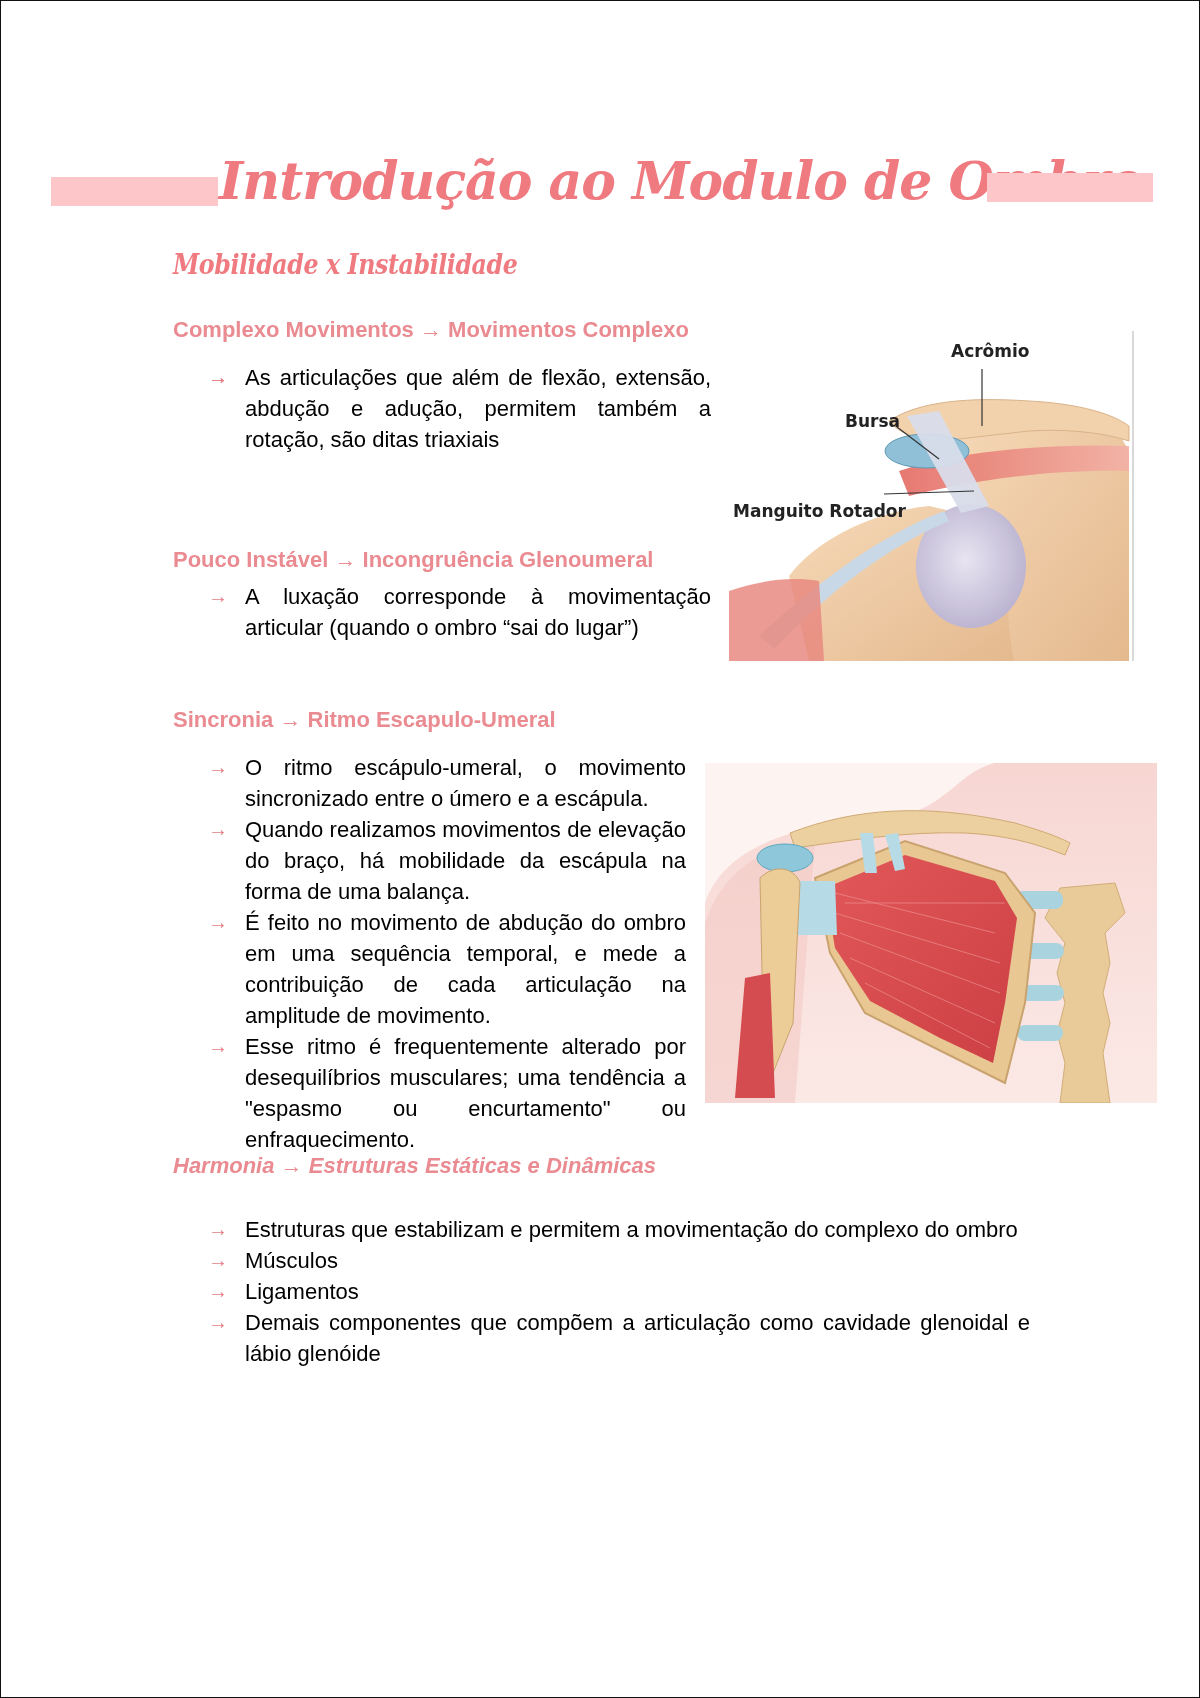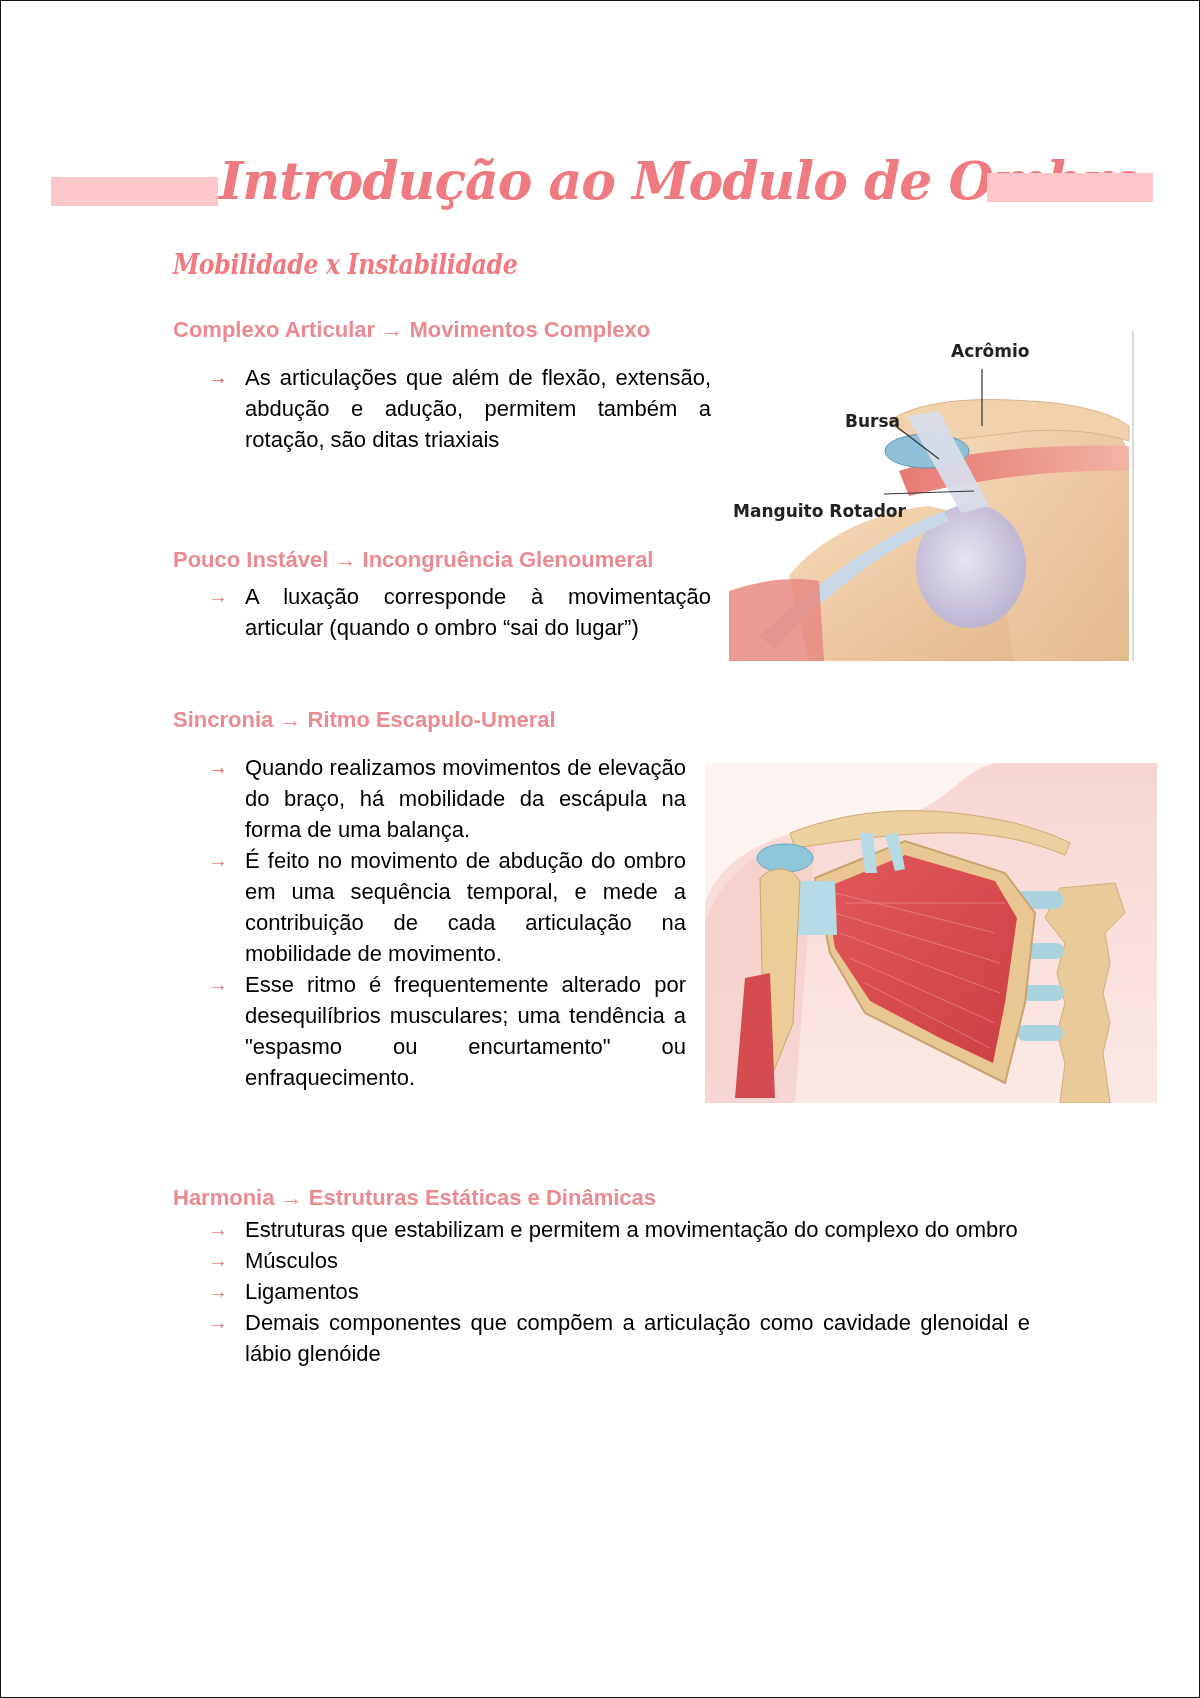--- a/index.html
+++ b/index.html
@@ -60,21 +60,21 @@
 
 <div class="page">
 
   <div class="title-bar left"></div>
   <div class="main-title">Introdução ao Modulo de Ombro</div>
   <div class="title-bar right"></div>
 
   <div class="subtitle">Mobilidade x Instabilidade</div>
 
   <div class="section-head" style="top:316px;">
-    <span>Complexo Articular</span>
+    <span>Complexo Movimentos</span>
     <span class="arrow">→</span>
     <span>Movimentos Complexo</span>
   </div>
   <ul class="bullets b1">
     <li>
       <span class="b-arrow">→</span>
     </li>
     <li>
       <span class="b-arrow">→</span>
       <span>As articulações que além de flexão, extensão, abdução e adução, permitem também a rotação, são ditas triaxiais</span>
@@ -139,28 +139,29 @@
   </div>
 
   <div class="section-head" style="top:706px;">
     <span>Sincronia</span>
     <span class="arrow">→</span>
     <span>Ritmo Escapulo-Umeral</span>
   </div>
   <ul class="bullets b3">
     <li>
       <span class="b-arrow">→</span>
+      <span>O ritmo escápulo-umeral, o movimento sincronizado entre o úmero e a escápula.</span>
     </li>
     <li>
       <span class="b-arrow">→</span>
       <span>Quando realizamos movimentos de elevação do braço, há mobilidade da escápula na forma de uma balança.</span>
     </li>
     <li>
       <span class="b-arrow">→</span>
-      <span>É feito no movimento de abdução do ombro em uma sequência temporal, e mede a contribuição de cada articulação na mobilidade de movimento.</span>
+      <span>É feito no movimento de abdução do ombro em uma sequência temporal, e mede a contribuição de cada articulação na amplitude de movimento.</span>
     </li>
     <li>
       <span class="b-arrow">→</span>
       <span>Esse ritmo é frequentemente alterado por desequilíbrios musculares; uma tendência a "espasmo ou encurtamento" ou enfraquecimento.</span>
     </li>
   </ul>
 
   <div class="figure fig2">
     <svg width="452" height="340" viewBox="0 0 452 340">
       <defs>
@@ -206,21 +207,21 @@
       <path d="M 180 72 L 190 108 L 200 106 L 193 70 Z" fill="#b6dbe6"></path>
 
       <ellipse cx="80" cy="95" rx="28" ry="14" fill="#8fc7da" stroke="#5ea8c0" stroke-width="1"></ellipse>
 
       <path d="M 55 115 C 70 100 90 105 95 120 L 88 260 L 60 330 L 40 330 L 58 255 Z" fill="#eccd98" stroke="#c9a36e" stroke-width="1"></path>
 
       <path d="M 40 215 L 65 210 L 70 335 L 30 335 Z" fill="#d44b50"></path>
     </svg>
   </div>
 
-  <div class="section-head" style="top:1184px;">
+  <div class="section-head" style="top:1152px;font-style:italic;">
     <span>Harmonia</span>
     <span class="arrow">→</span>
     <span>Estruturas Estáticas e Dinâmicas</span>
   </div>
   <ul class="bullets b4">
     <li>
       <span class="b-arrow">→</span>
       <span>Estruturas que estabilizam e permitem a movimentação do complexo do ombro</span>
     </li>
     <li>

